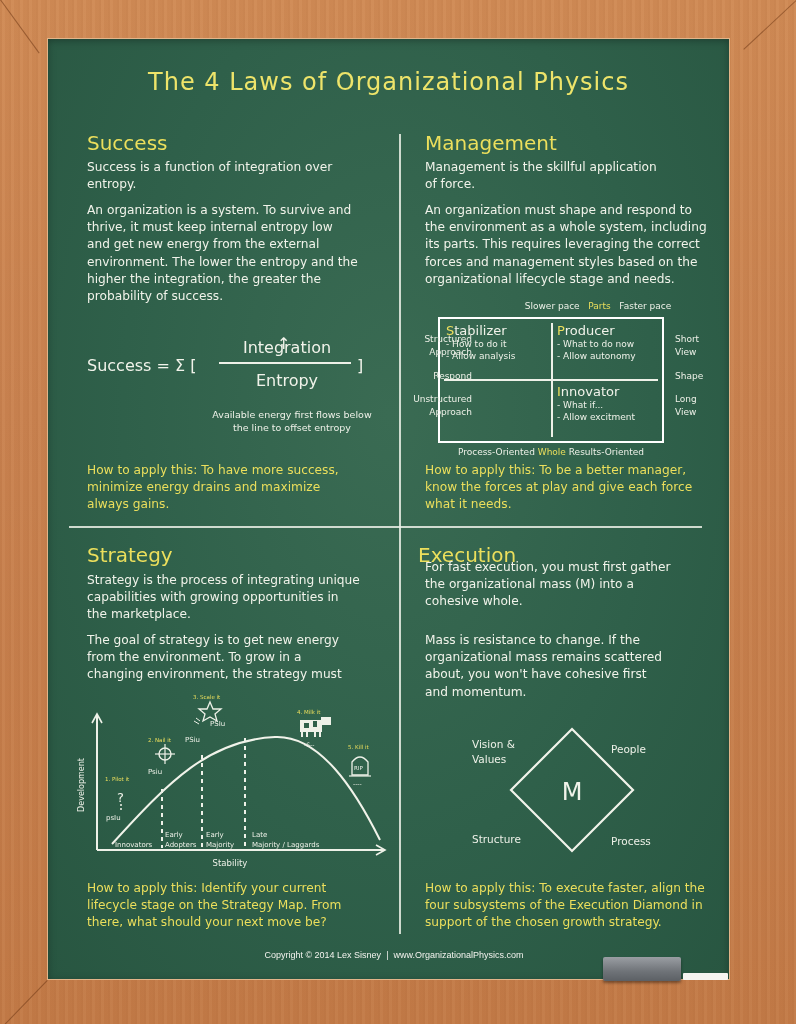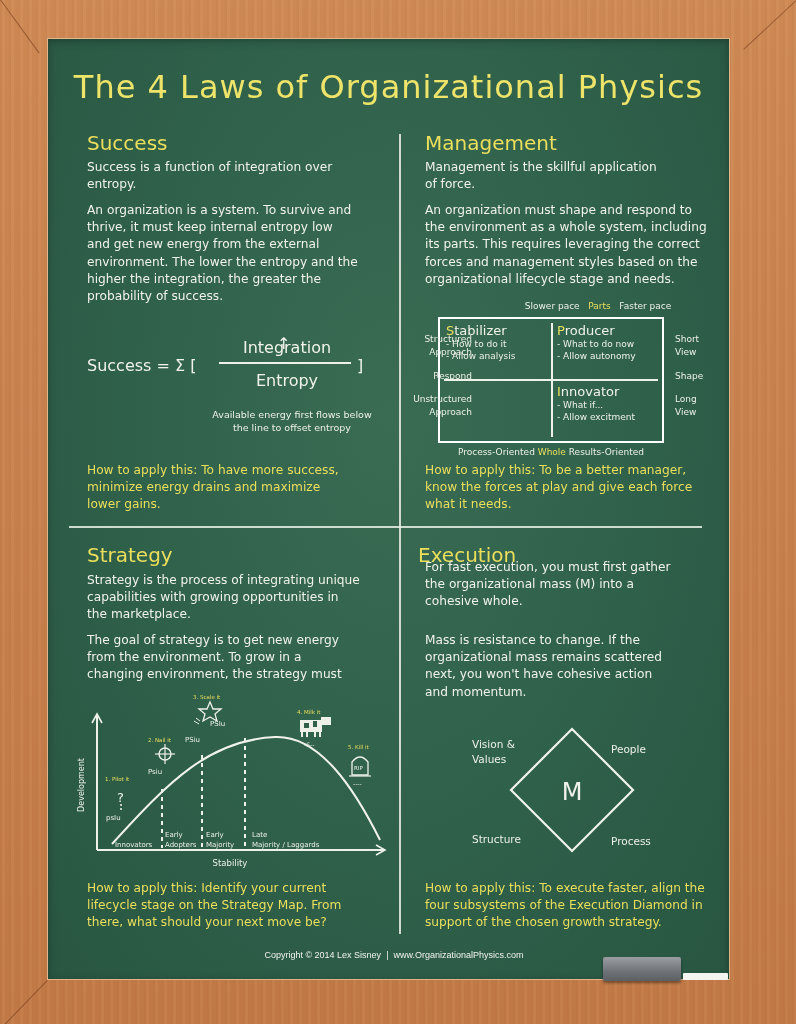--- a/index.html
+++ b/index.html
@@ -7,21 +7,21 @@
   .frame{position:absolute;left:0;top:0;width:796px;height:1024px;
     background:linear-gradient(180deg,#cf8a55 0%,#c98250 40%,#c27a47 100%);}
   .frame::before{content:"";position:absolute;inset:0;
     background:repeating-linear-gradient(90deg,rgba(120,60,20,0.06) 0 2px,rgba(255,220,180,0.04) 2px 5px,rgba(120,60,20,0.03) 5px 9px);}
   .miter{position:absolute;width:1px;background:rgba(110,55,20,0.55);transform-origin:0 0;}
   .board{position:absolute;left:47px;top:38px;width:683px;height:942px;
     background:radial-gradient(ellipse at 50% 40%,#3a6b53 0%,#2f604a 55%,#285641 100%);
     box-shadow:inset 0 0 0 1px #e2b58a, inset 0 2px 8px rgba(0,0,0,0.35);}
   .board-inner{position:absolute;inset:0;}
   .yel{color:#ecdf5c;}
-  .title{position:absolute;left:0;right:0;top:30px;text-align:center;font-size:32px;letter-spacing:1px;color:#eee46a;font-family:"DejaVu Sans",sans-serif;}
+  .title{position:absolute;left:0;right:0;top:30px;text-align:center;font-size:24px;letter-spacing:1px;color:#eee46a;font-family:"DejaVu Sans",sans-serif;}
   .divider-v{position:absolute;left:352px;top:96px;width:2px;height:800px;background:rgba(235,240,230,0.85);}
   .divider-h{position:absolute;left:22px;top:488px;width:633px;height:2px;background:rgba(235,240,230,0.85);}
   .sec-title{position:absolute;font-size:20px;color:#ecdf5c;}
   .para{position:absolute;font-size:12.2px;line-height:17.2px;color:#f1f3ea;}
   .apply{position:absolute;font-size:12.2px;line-height:17.2px;color:#ecdf5c;}
   .small{font-size:9.5px;color:#eef1e8;}
   .grid-box{position:absolute;left:438px;top:317px;width:226px;height:126px;border:2px solid #ffffff;box-sizing:border-box;}
   .q{position:absolute;width:50%;height:50%;box-sizing:border-box;padding:4px 6px;}
   .q .h{font-size:13px;color:#f1f3ea;}
   .q .h b{color:#ecdf5c;font-weight:normal;}
@@ -71,21 +71,21 @@
           <div style="position:absolute;left:310px;top:318px;font-size:16px;color:#f1f3ea;">]</div>
           <div class="small" style="position:absolute;left:150px;top:370px;width:190px;text-align:center;line-height:13px;">
             <div>Available energy first flows below</div>
             <div>the line to offset entropy</div>
           </div>
         </div>
 
         <div class="apply" style="left:40px;top:424px;">
           <div>How to apply this: To have more success,</div>
           <div>minimize energy drains and maximize</div>
-          <div>lower gains.</div>
+          <div>always gains.</div>
         </div>
       </div>
 
       <div>
         <div class="sec-title" style="left:378px;top:93px;">Management</div>
         <div class="para" style="left:378px;top:121px;">
           <div>Management is the skillful application</div>
           <div>of force.</div>
         </div>
         <div class="para" style="left:378px;top:164px;">
@@ -247,21 +247,21 @@
 <div>
   <div class="sec-title" style="left:418px;top:543px;text-align:center;">Execution</div>
   <div class="para" style="left:425px;top:559px;">
     <div>For fast execution, you must first gather</div>
     <div>the organizational mass (M) into a</div>
     <div>cohesive whole.</div>
   </div>
   <div class="para" style="left:425px;top:632px;">
     <div>Mass is resistance to change. If the</div>
     <div>organizational mass remains scattered</div>
-    <div>next, you won't have cohesive action</div>
+    <div>about, you won't have cohesive first</div>
     <div>and momentum.</div>
   </div>
 
   <svg style="position:absolute;left:450px;top:720px;" width="240" height="140">
     <polygon points="122,9 183,70 122,131 61,70" fill="none" stroke="#f1f3ea" stroke-width="2.2"></polygon>
     <text x="122" y="80" text-anchor="middle" font-size="24" fill="#f1f3ea">M</text>
     <text x="22" y="28" font-size="10.5" fill="#eef1e8">Vision &amp;</text>
     <text x="22" y="43" font-size="10.5" fill="#eef1e8">Values</text>
     <text x="161" y="33" font-size="10.5" fill="#eef1e8">People</text>
     <text x="22" y="123" font-size="10.5" fill="#eef1e8">Structure</text>

